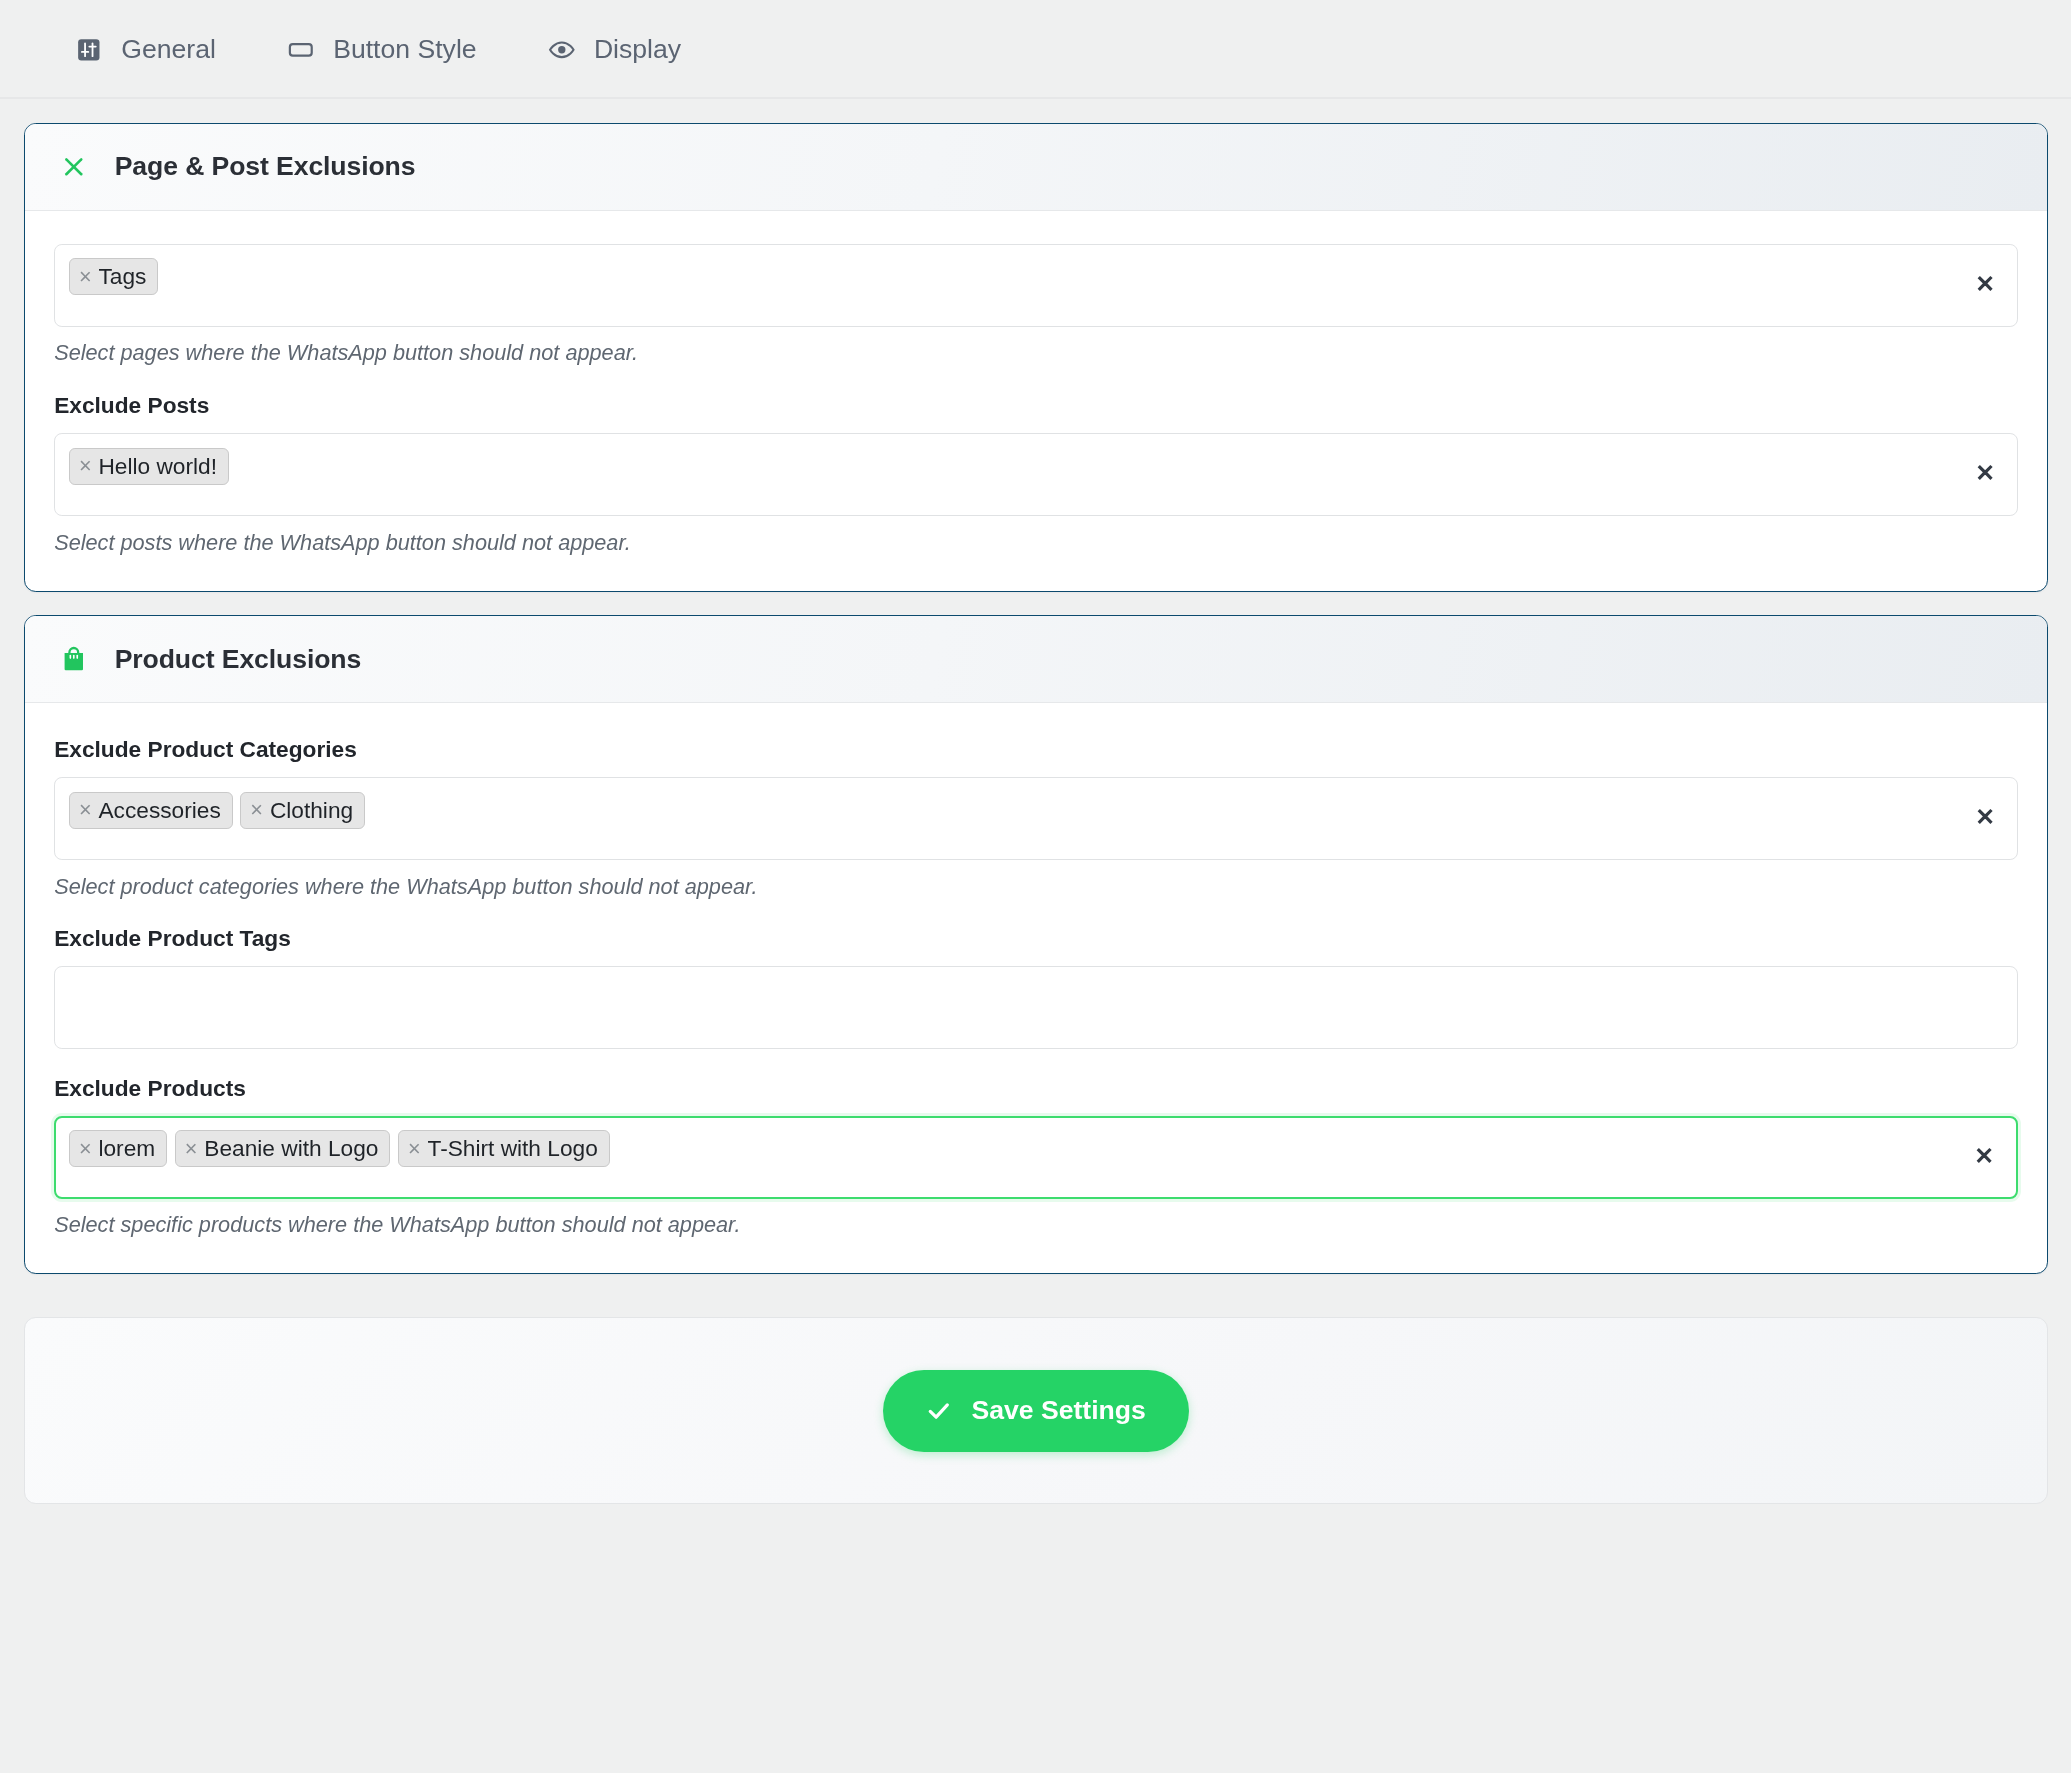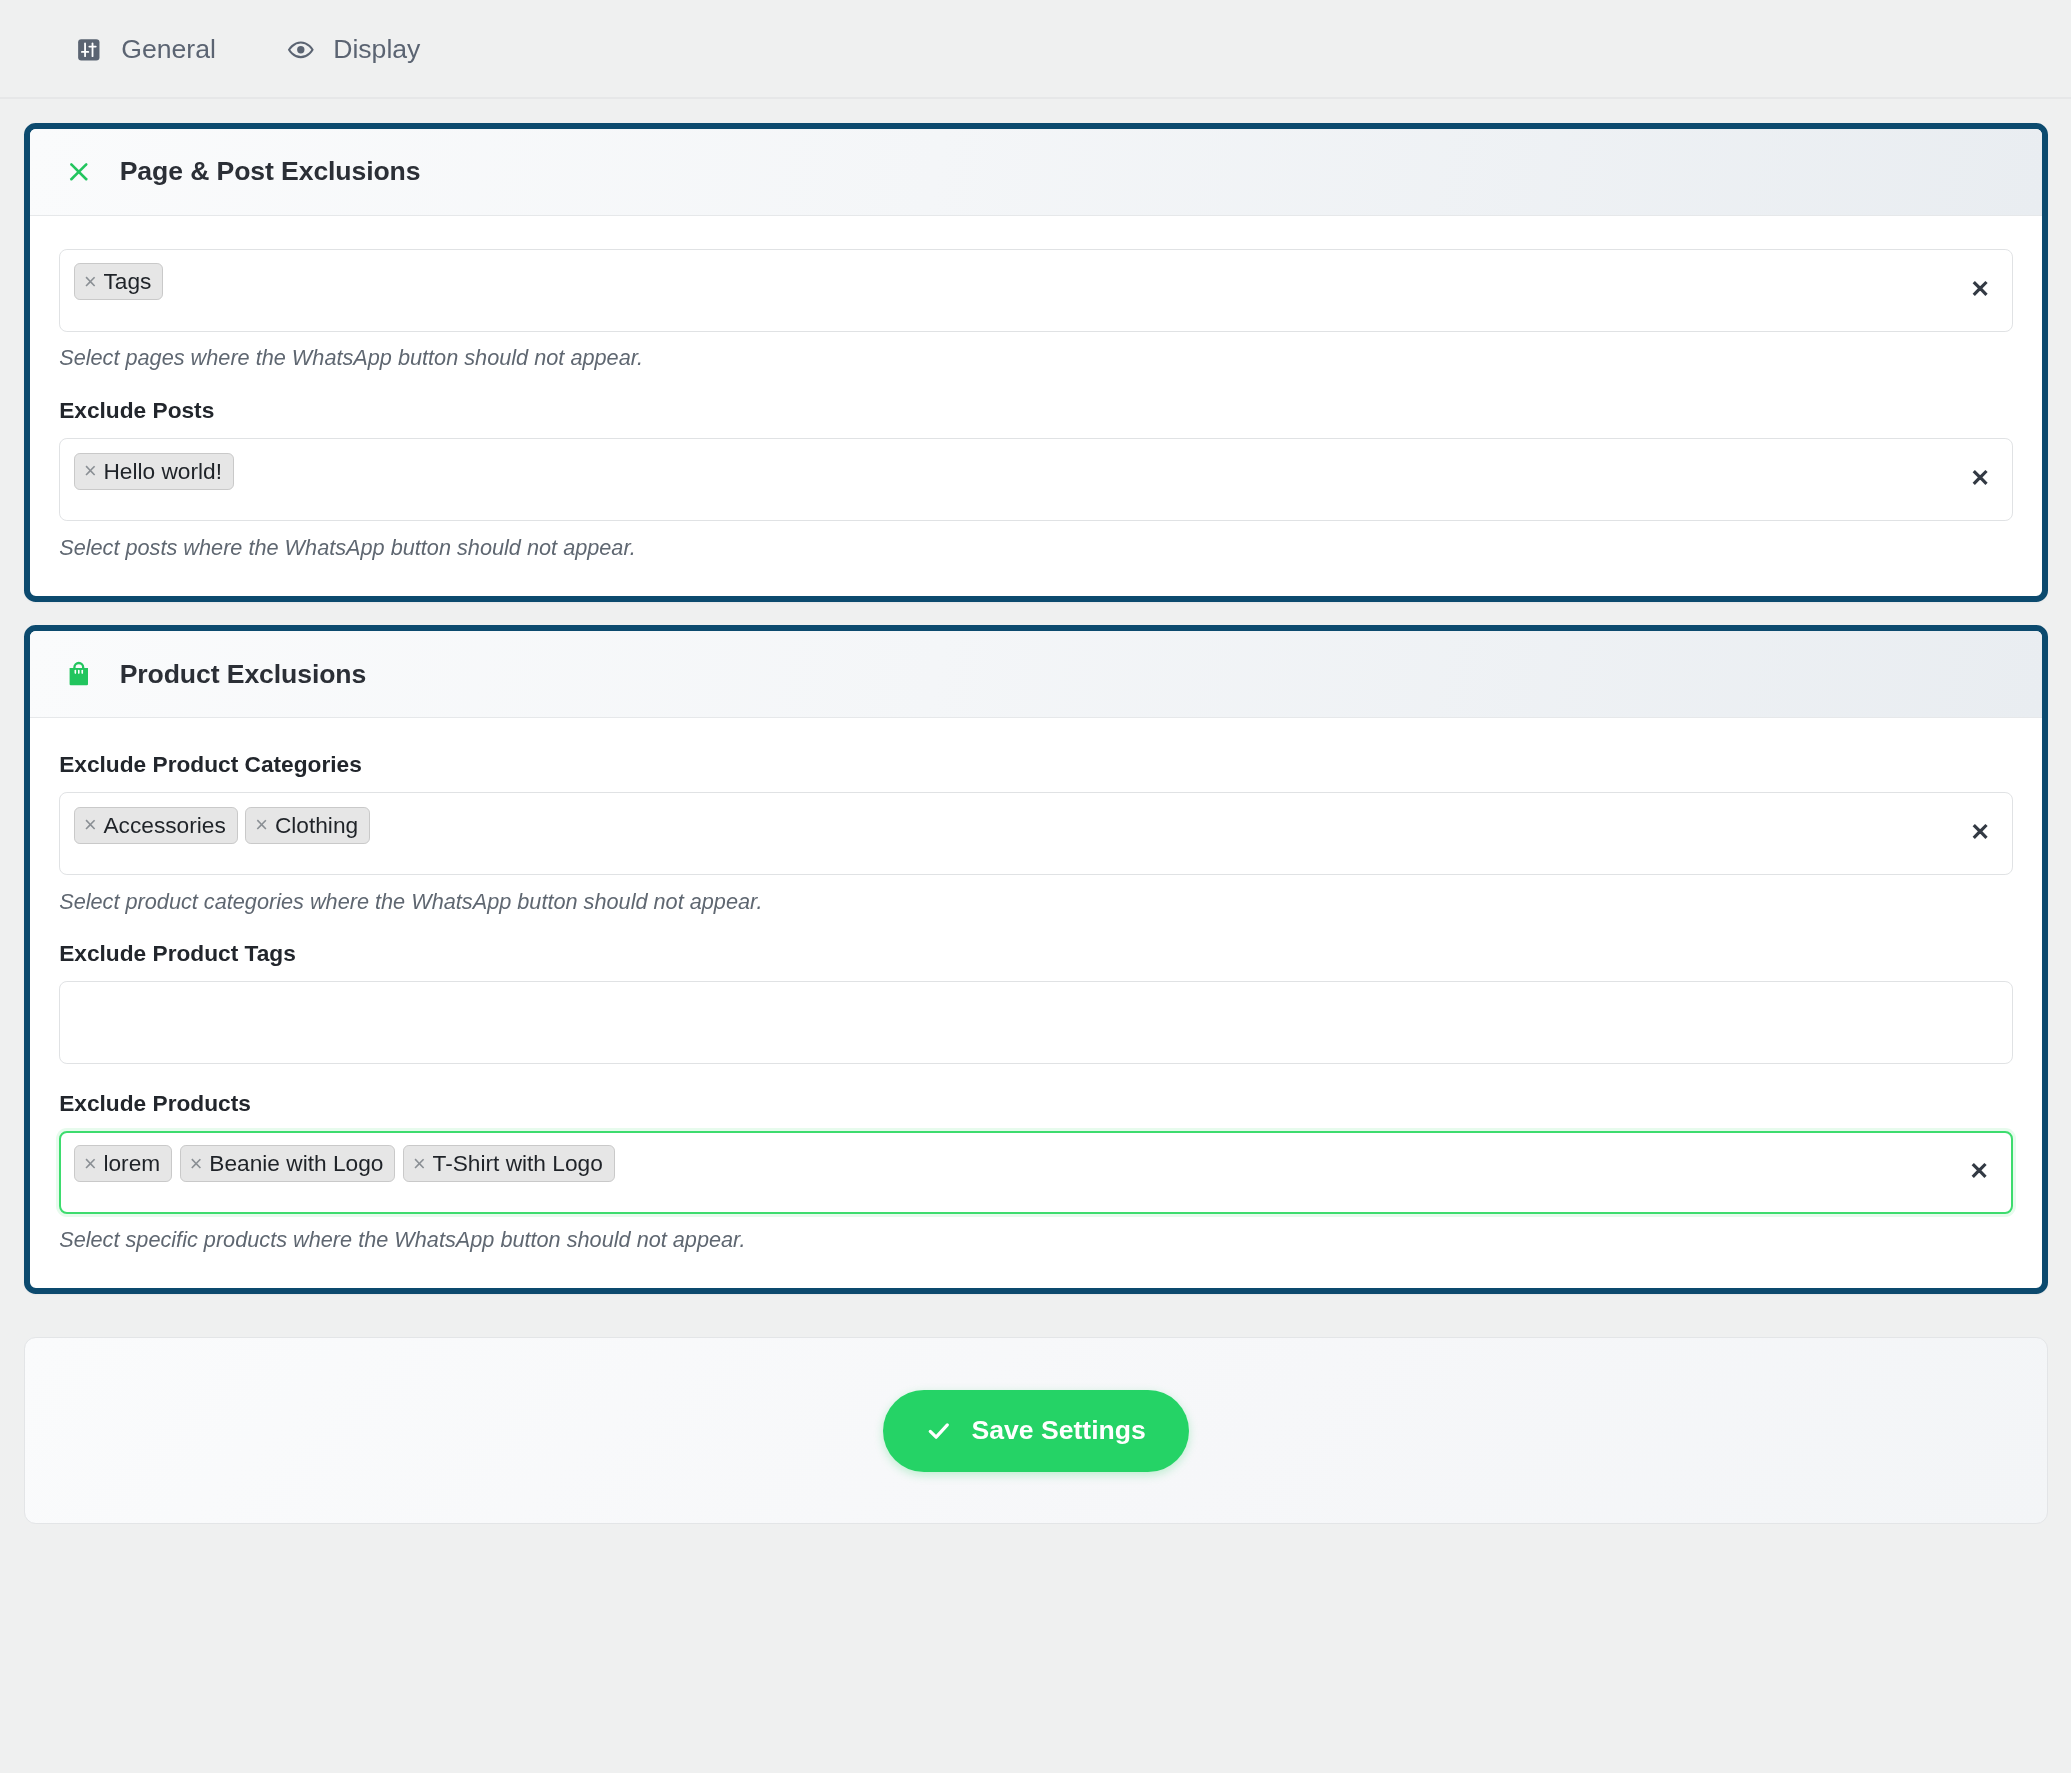--- a/index.html
+++ b/index.html
@@ -56,21 +56,21 @@
     height: 5.9px;
     border-radius: 3px 3px 0 0;
     background: #6574e8;
     z-index: 2;
   }
 
   
   .wrap { padding: 0 23.6px; }
   .card {
     background: #ffffff;
-    border: 6px solid #0c4a6e;
+    border: 1px solid #0c4a6e;
     border-radius: 11.8px;
     margin-top: 23.6px;
     overflow: hidden;
     box-shadow: 0 1px 2px rgba(16,24,40,.04);
   }
   .card-head {
     display: flex;
     align-items: center;
     gap: 25.6px;
     height: 87px;
@@ -199,20 +199,28 @@
           <rect x="2" y="2" width="20" height="20" rx="3" fill="#5b6472"></rect>
           <g stroke="#ffffff" stroke-width="1.7" stroke-linecap="round">
             <line x1="8.5" y1="6" x2="8.5" y2="18"></line>
             <line x1="15.5" y1="6" x2="15.5" y2="18"></line>
             <line x1="5.5" y1="14" x2="11.5" y2="14"></line>
             <line x1="12.5" y1="9" x2="18.5" y2="9"></line>
           </g>
         </svg>
       </span>
       <span>General</span>
+    </div>
+    <div class="tab">
+      <span class="t-ico">
+        <svg width="27.6" height="27.6" viewBox="0 0 24 24" fill="none" stroke="#5b6472" stroke-width="1.9">
+          <rect x="2.5" y="7" width="19" height="10" rx="2.5"></rect>
+        </svg>
+      </span>
+      <span>Button Style</span>
     </div>
     <div class="tab">
       <span class="t-ico">
         <svg width="27.6" height="27.6" viewBox="0 0 24 24" fill="none" stroke="#5b6472" stroke-width="1.8">
           <path d="M1.8 12S5.4 5.6 12 5.6 22.2 12 22.2 12 18.6 18.4 12 18.4 1.8 12 1.8 12Z"></path>
           <circle cx="12" cy="12" r="3.2" fill="#5b6472" stroke="none"></circle>
         </svg>
       </span>
       <span>Display</span>
     </div>

